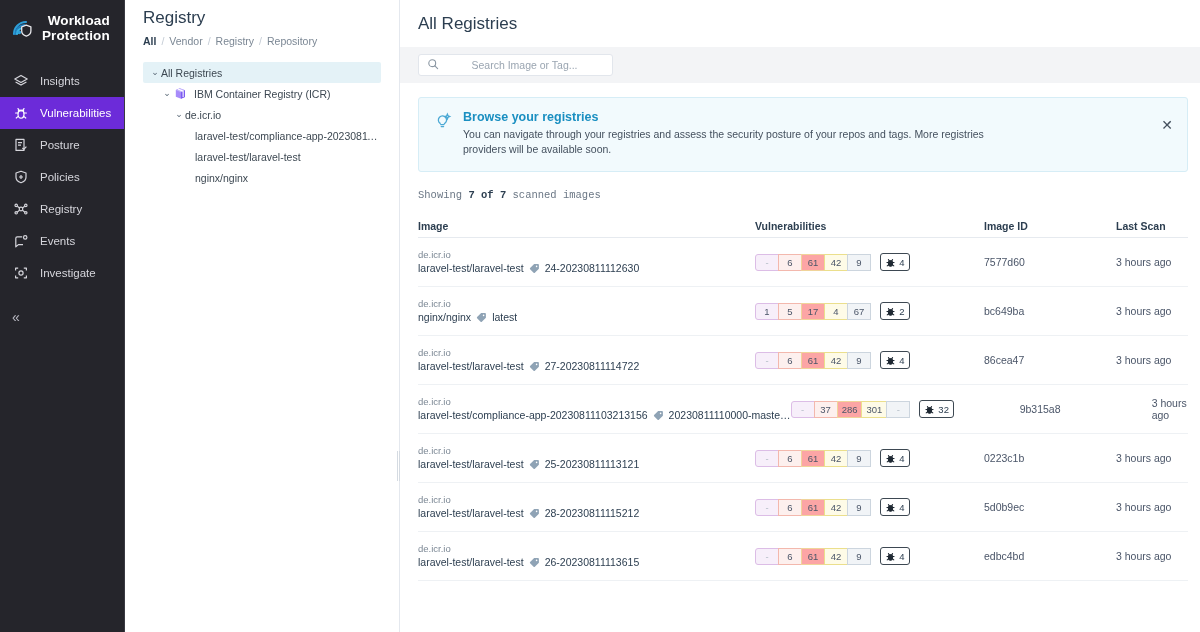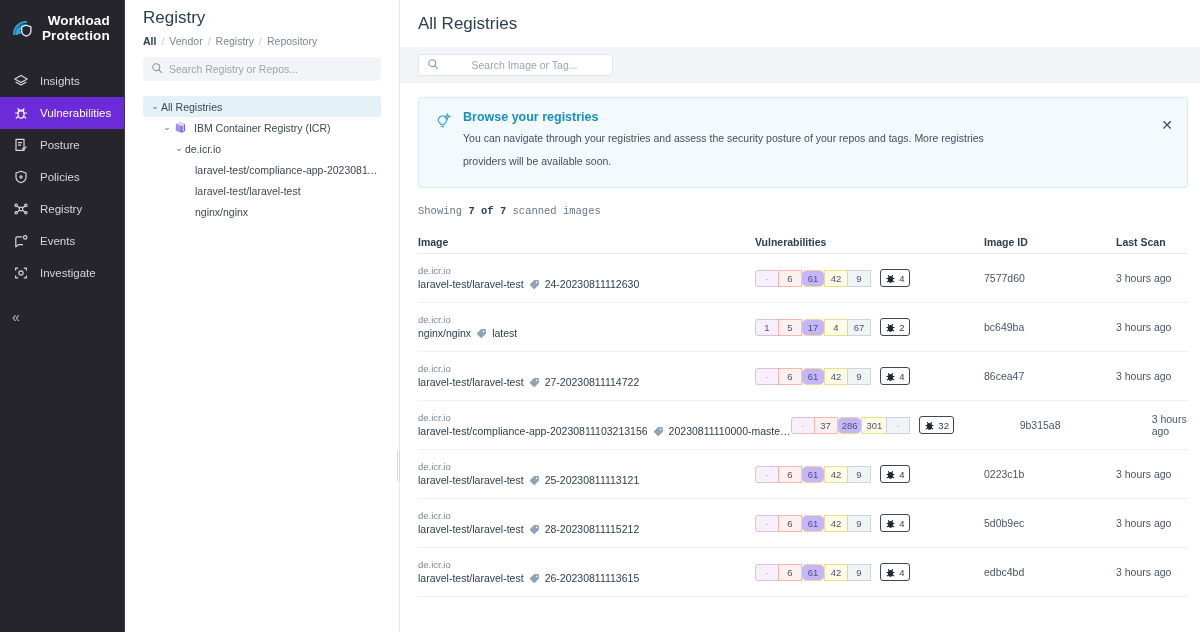--- a/index.html
+++ b/index.html
@@ -113,21 +113,21 @@
   }
   .img-search input::placeholder { color: #9aa5b1; }
 
   .banner {
     margin: 14px 12px 0 18px; background: #f2fafd;
     border: 1px solid #d6edf6; border-radius: 3px;
     display: flex; padding: 12px 4px 14px 14px; position: relative;
   }
   .banner-icon { width: 20px; flex: 0 0 20px; margin-right: 10px; padding-top: 1px; }
   .banner-title { color: #1a8fc1; font-size: 12.5px; font-weight: bold; }
-  .banner-body { color: #44505e; font-size: 10.5px; line-height: 23px; margin-top: 3px; max-width: 560px; }
+  .banner-body { color: #44505e; font-size: 10.5px; line-height: 15px; margin-top: 3px; max-width: 560px; }
   .banner-close {
     position: absolute; right: 14px; top: 20px;
     color: #44505e; font-size: 14px; cursor: pointer; line-height: 1;
   }
 
   .showing { margin: 17px 0 0 18px; font-size: 10.5px; color: #6b7785; font-family: Liberation Mono, monospace; }
   .showing b { color: #2c3e50; }
 
   
   .tbl { margin: 13px 12px 0 18px; }
@@ -156,21 +156,21 @@
   .sev-group { display: flex; align-items: center; }
   .sev {
     min-width: 24px; height: 17px; padding: 0 4px;
     display: flex; align-items: center; justify-content: center;
     font-size: 9.5px; color: #4a5568; border: 1px solid; margin-left: -1px;
   }
   .sev:first-child { margin-left: 0; border-radius: 3px 0 0 3px; }
   .sev:last-child  { border-radius: 0 3px 3px 0; }
   .sev.crit { background: #f7effa; border-color: #dcbde6; }
   .sev.high { background: #fdf0ee; border-color: #f3b8ad; }
-  .sev.med  { background: #c4b5fd; border-color: #f0d49a; border-radius: 6px; }
+  .sev.med  { background: #fca5a5; border-color: #f0d49a; }
   .sev.low  { background: #fefbe7; border-color: #ebdf8c; }
   .sev.negl { background: #f1f4f7; border-color: #ccd5de; }
   .sev.empty { color: #b2bcc6; }
 
   .bug-badge {
     margin-left: 9px; height: 18px; min-width: 30px; padding: 0 4px;
     border: 1px solid #3d4852; border-radius: 3px;
     display: flex; align-items: center; gap: 3px; justify-content: center;
     font-size: 9.5px; color: #2c3e50; background: #fff;
   }
@@ -290,29 +290,20 @@
     <div class="breadcrumb">
       <span class="bc-item current">All</span>
       <span class="bc-sep">/</span>
       <span class="bc-item">Vendor</span>
       <span class="bc-sep">/</span>
       <span class="bc-item">Registry</span>
       <span class="bc-sep">/</span>
       <span class="bc-item">Repository</span>
     </div>
 
-    <div class="tree-search">
-      <span>
-        <svg viewBox="0 0 14 14" width="12" height="12" fill="none" stroke="#8b97a3" stroke-width="1.3">
-          <circle cx="6.1" cy="6.1" r="4"></circle>
-            <path d="M9.2 9.2l3.2 3.2" stroke-linecap="round"></path>
-        </svg>
-      </span>
-      <input type="text" placeholder="Search Registry or Repos..." style="">
-    </div>
 
     <div class="tree">
       <div class="tree-row l0 selected">
         <span class="chev">⌄</span>
         <span class="tree-label">All Registries</span>
       </div>
 
       <div class="tree-row l1">
         <span class="chev">⌄</span>
         <span class="icr-icon">

